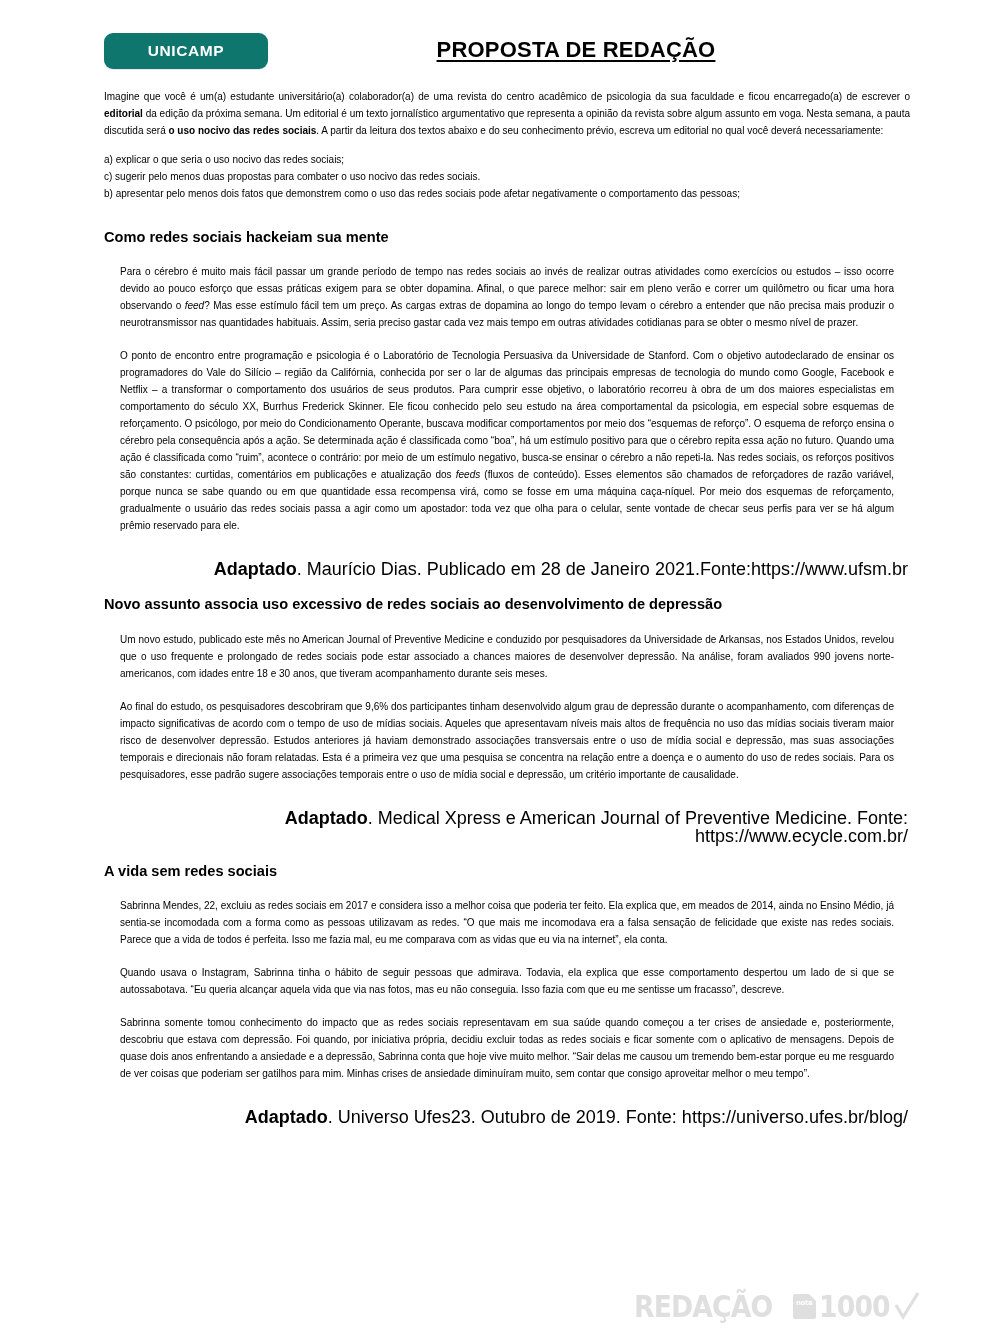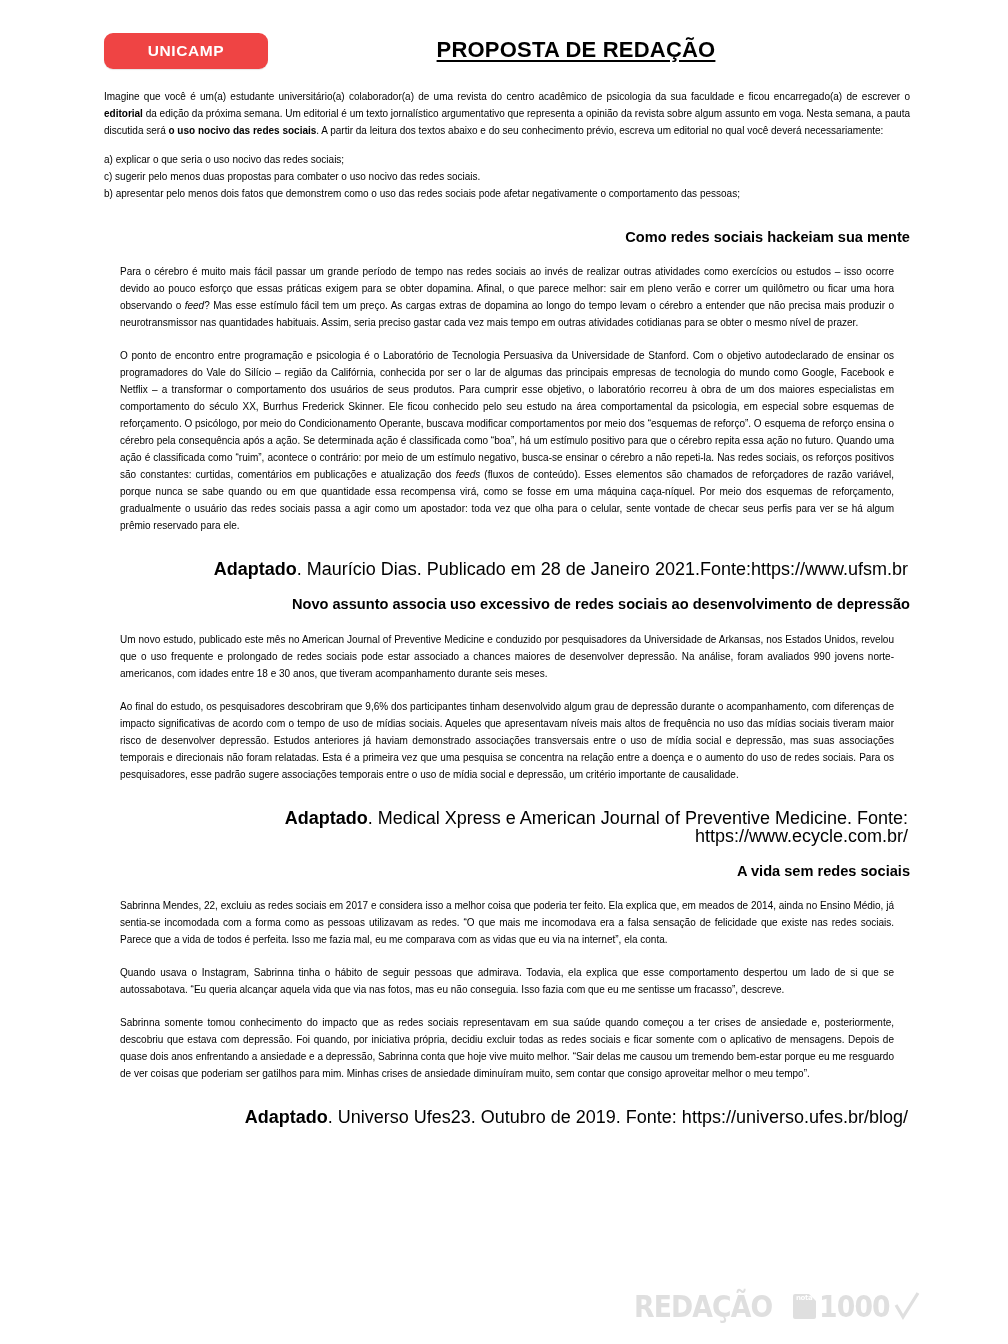--- a/index.html
+++ b/index.html
@@ -30,21 +30,21 @@
     position: relative;
     height: 88px;
     display: flex;
     align-items: center;
   }
   .unicamp-badge {
     width: 164px;
     height: 36px;
     margin-top: 14px;
     border-radius: 9px;
-    background: #ef4444;
+    background: #0f766e;
     color: #ffffff;
     font-size: 15.5px;
     font-weight: bold;
     letter-spacing: 0.6px;
     display: flex;
     align-items: center;
     justify-content: center;
     box-shadow: 0 1px 1px rgba(0,0,0,0.10);
   }
   .header-title {
@@ -70,21 +70,21 @@
   }
   .intro { margin-bottom: 2px; }
   .items { margin-top: 0px; }
   .items .line { margin: 0; }
 
   .spacer-sm { height: 10px; }
   .spacer-md { height: 17px; }
   .spacer-lg { height: 26px; }
 
   .section-title {
-    text-align: right;
+    text-align: left;
     font-size: 14.6px;
     font-weight: bold;
     line-height: 19.4px;
     margin: 0 0 3px 0;
   }
   .para { margin: 16px; }
   .para + .para { margin-top: 0; }
 
   b, strong { font-weight: bold; }
   i, em { font-style: italic; }
@@ -120,21 +120,21 @@
     transform-origin: left center;
   }
   .wm-doc {
     width: 23px;
     height: 25px;
     background: #dcdcdc;
     border-radius: 2px;
     position: relative;
     margin: 0 1px 0 -4px;
     display: flex;
-    align-items: flex-start;
+    align-items: center;
     justify-content: center;
   }
   .wm-doc::before {
     content: "";
     position: absolute;
     top: 0; right: 0;
     border-width: 0 7px 7px 0;
     border-style: solid;
     border-color: transparent #ffffff transparent transparent;
   }

